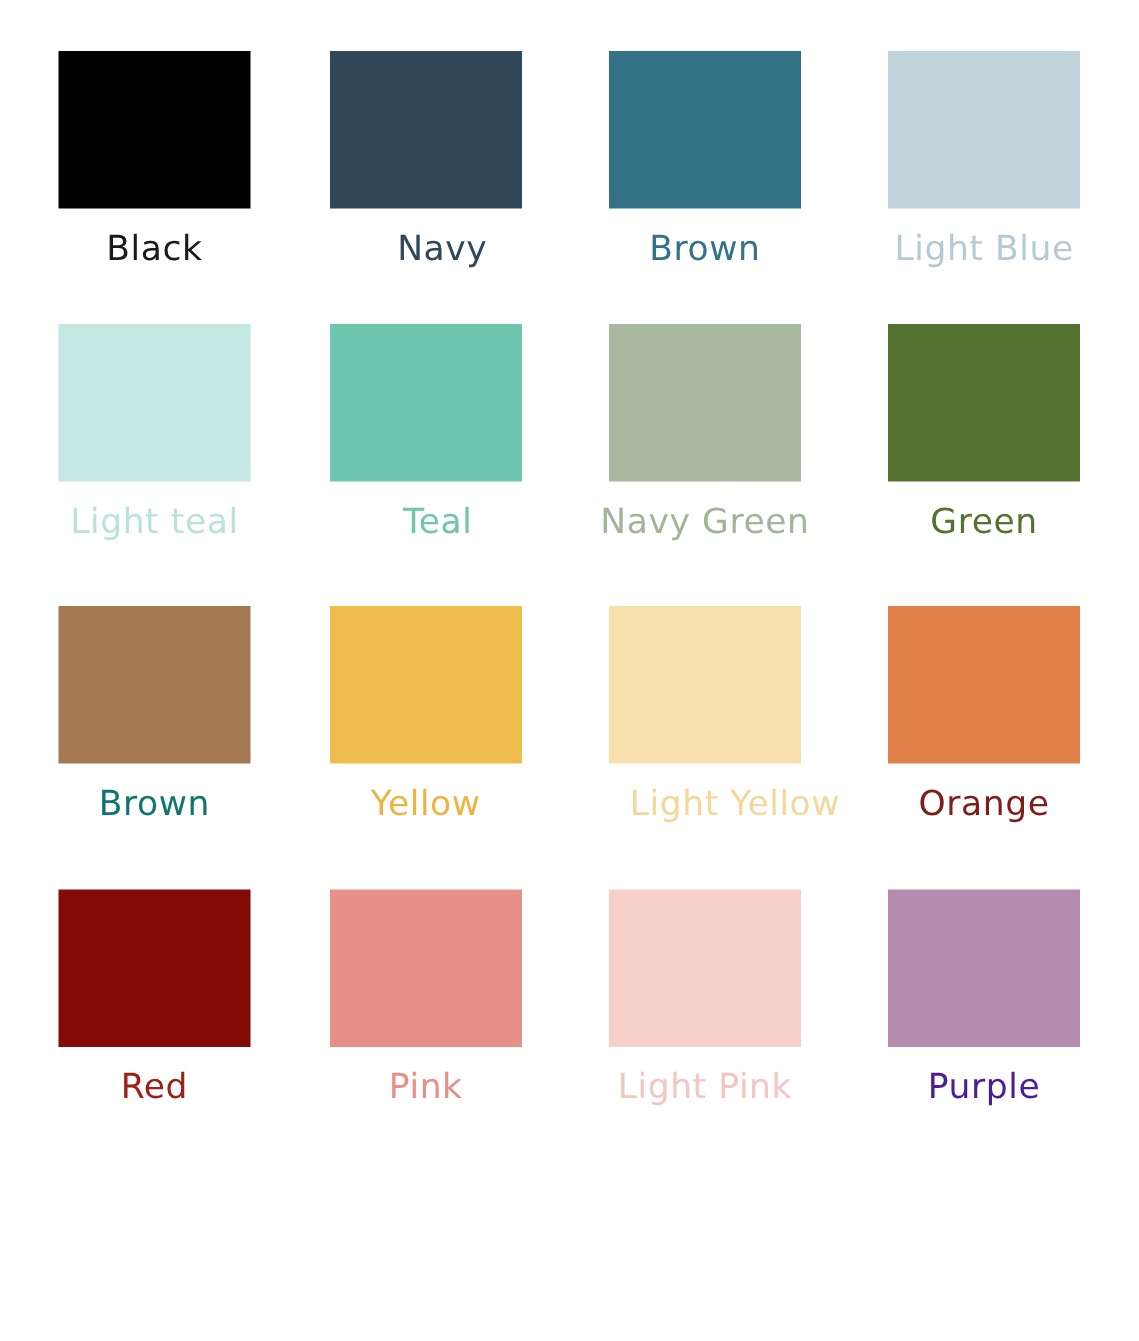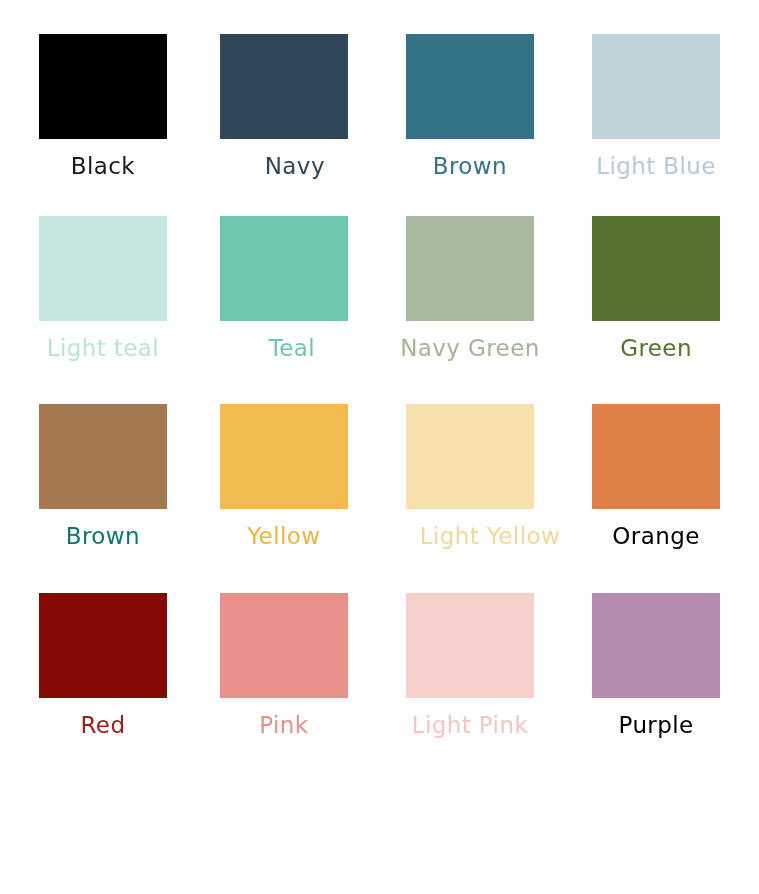--- a/index.html
+++ b/index.html
@@ -94,31 +94,31 @@
     <div class="swatch-cell row-3">
       <div class="swatch-chip" style="background-color: rgb(240, 188, 79);"></div>
       <div class="swatch-label" style="color: rgb(237, 180, 65);">Yellow</div>
     </div>
     <div class="swatch-cell row-3">
       <div class="swatch-chip" style="background-color: rgb(247, 224, 172);"></div>
       <div class="swatch-label" style="color: rgb(243, 216, 156); margin-left: 40px;">Light Yellow</div>
     </div>
     <div class="swatch-cell row-3">
       <div class="swatch-chip" style="background-color: rgb(223, 128, 73);"></div>
-      <div class="swatch-label" style="color: #000000;">Orange</div>
+      <div class="swatch-label" style="color: #7f1d1d;">Orange</div>
     </div>
     <div class="swatch-cell row-4">
       <div class="swatch-chip" style="background-color: rgb(132, 10, 6);"></div>
       <div class="swatch-label" style="color: rgb(158, 32, 25);">Red</div>
     </div>
     <div class="swatch-cell row-4">
       <div class="swatch-chip" style="background-color: rgb(231, 144, 137);"></div>
       <div class="swatch-label" style="color: rgb(231, 144, 137);">Pink</div>
     </div>
     <div class="swatch-cell row-4">
       <div class="swatch-chip" style="background-color: rgb(247, 207, 203);"></div>
       <div class="swatch-label" style="color: rgb(244, 198, 194);">Light Pink</div>
     </div>
     <div class="swatch-cell row-4">
       <div class="swatch-chip" style="background-color: rgb(182, 139, 176);"></div>
-      <div class="swatch-label" style="color: #000000;">Purple</div>
+      <div class="swatch-label" style="color: #4c1d95;">Purple</div>
     </div>
   </div>
 
 </body></html>

